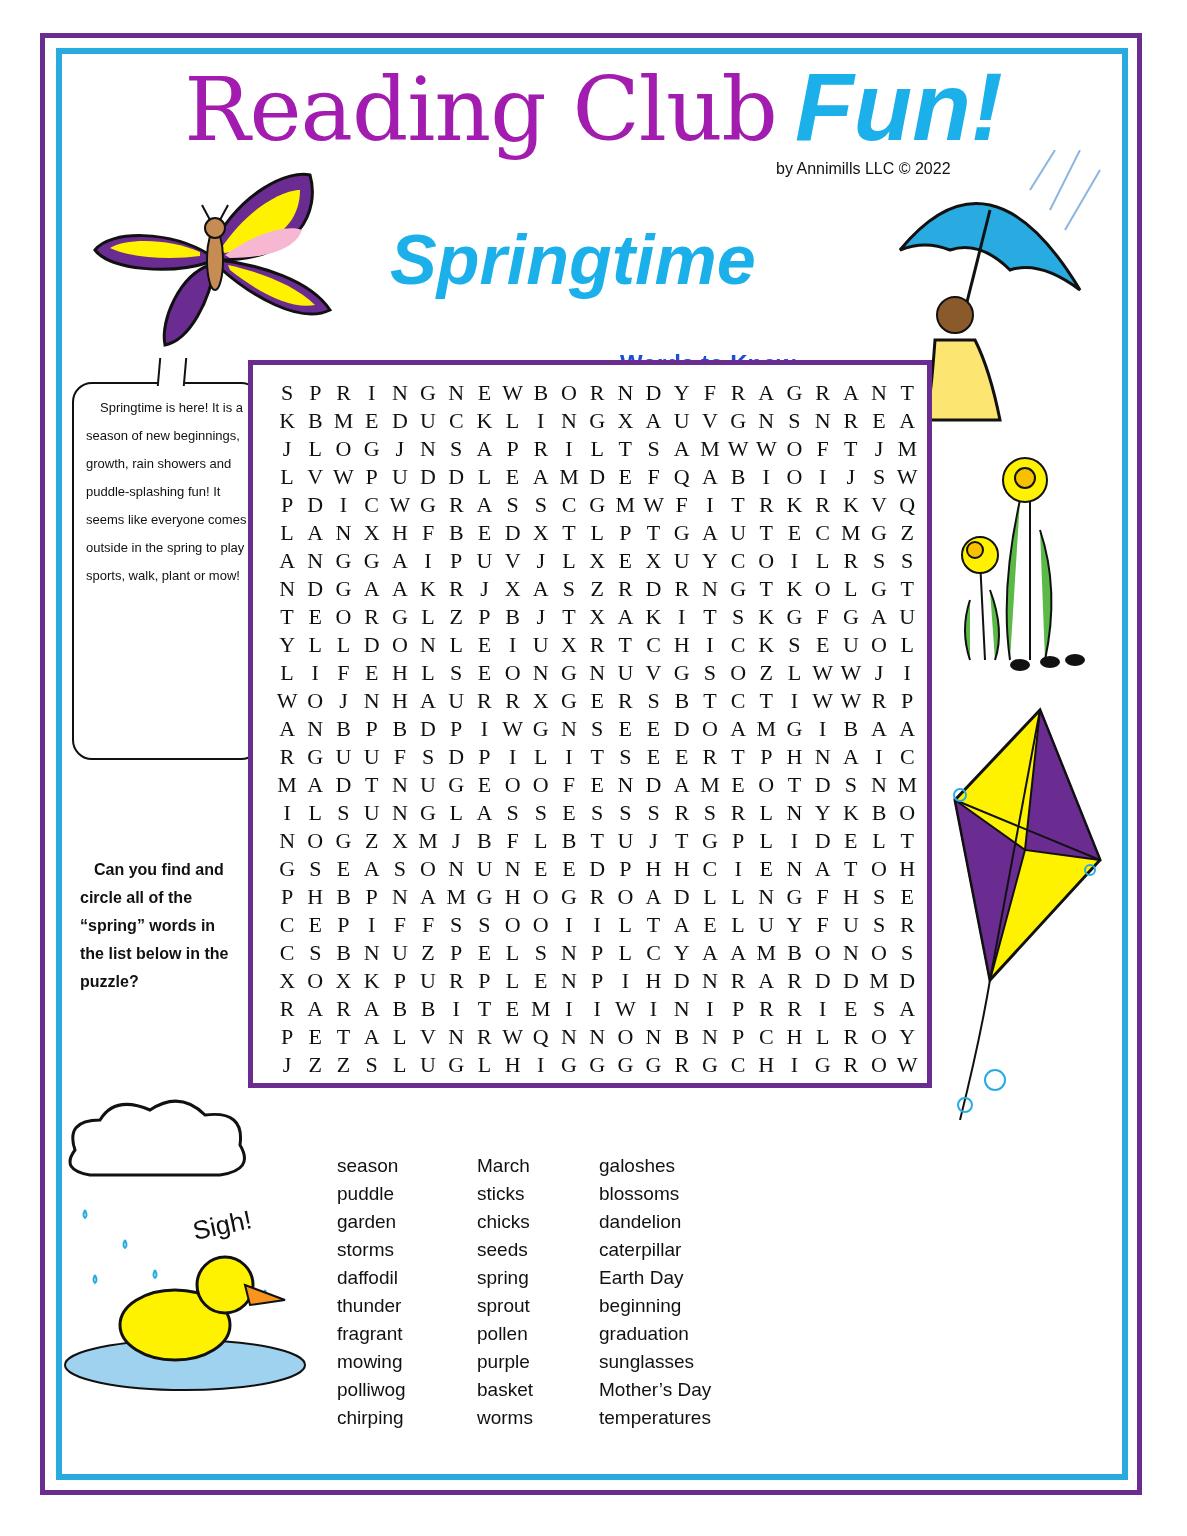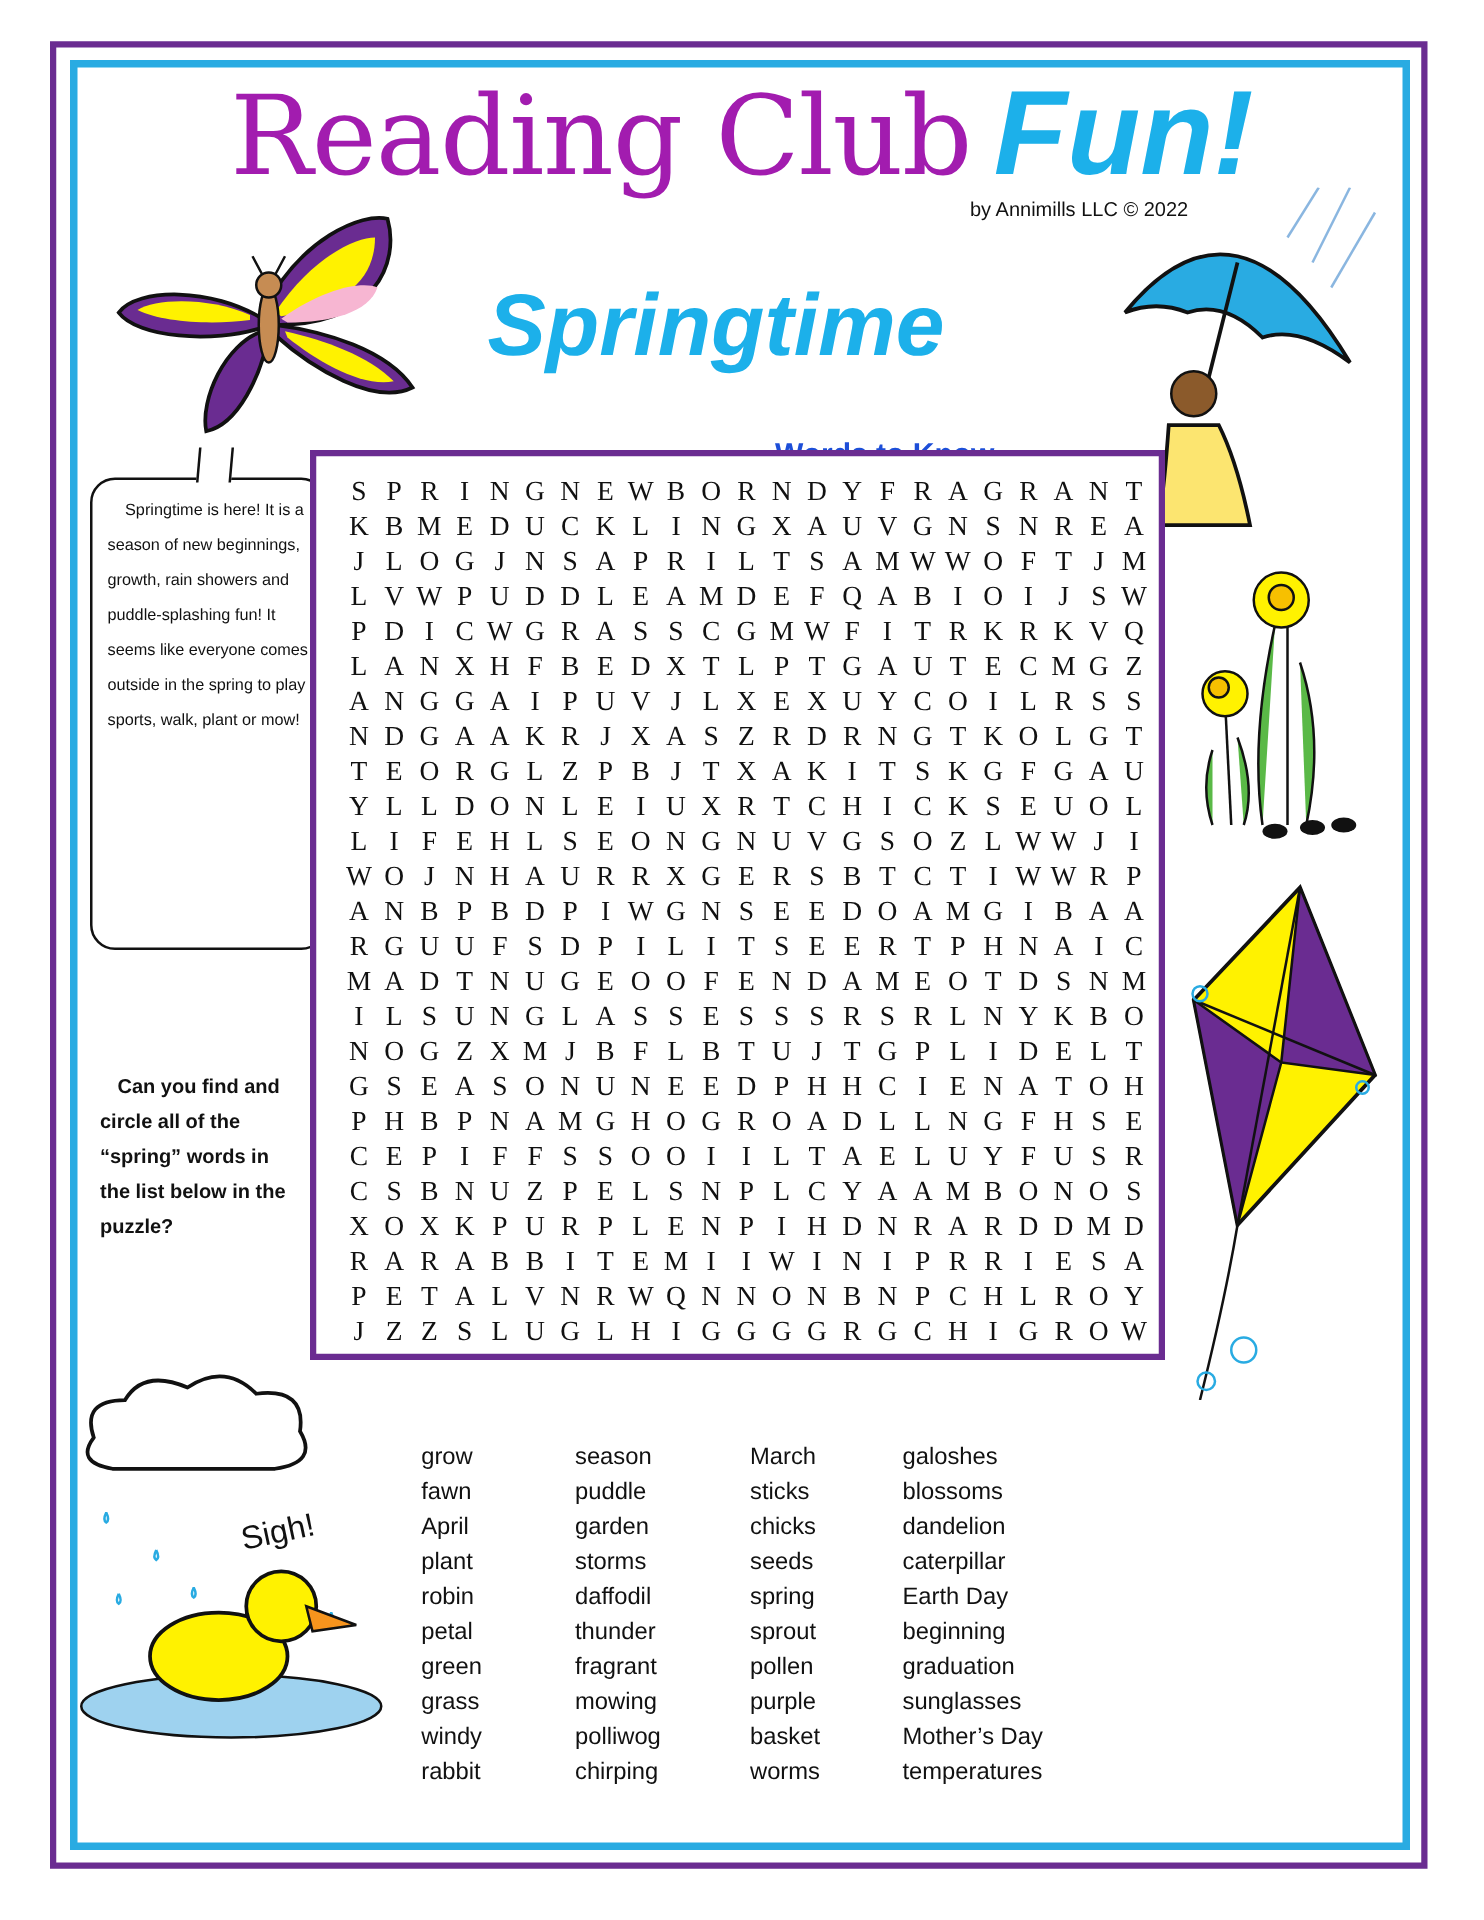--- a/index.html
+++ b/index.html
@@ -144,32 +144,20 @@
       <div class="row"><span class="cell">C</span><span class="cell">E</span><span class="cell">P</span><span class="cell">I</span><span class="cell">F</span><span class="cell">F</span><span class="cell">S</span><span class="cell">S</span><span class="cell">O</span><span class="cell">O</span><span class="cell">I</span><span class="cell">I</span><span class="cell">L</span><span class="cell">T</span><span class="cell">A</span><span class="cell">E</span><span class="cell">L</span><span class="cell">U</span><span class="cell">Y</span><span class="cell">F</span><span class="cell">U</span><span class="cell">S</span><span class="cell">R</span></div>
       <div class="row"><span class="cell">C</span><span class="cell">S</span><span class="cell">B</span><span class="cell">N</span><span class="cell">U</span><span class="cell">Z</span><span class="cell">P</span><span class="cell">E</span><span class="cell">L</span><span class="cell">S</span><span class="cell">N</span><span class="cell">P</span><span class="cell">L</span><span class="cell">C</span><span class="cell">Y</span><span class="cell">A</span><span class="cell">A</span><span class="cell">M</span><span class="cell">B</span><span class="cell">O</span><span class="cell">N</span><span class="cell">O</span><span class="cell">S</span></div>
       <div class="row"><span class="cell">X</span><span class="cell">O</span><span class="cell">X</span><span class="cell">K</span><span class="cell">P</span><span class="cell">U</span><span class="cell">R</span><span class="cell">P</span><span class="cell">L</span><span class="cell">E</span><span class="cell">N</span><span class="cell">P</span><span class="cell">I</span><span class="cell">H</span><span class="cell">D</span><span class="cell">N</span><span class="cell">R</span><span class="cell">A</span><span class="cell">R</span><span class="cell">D</span><span class="cell">D</span><span class="cell">M</span><span class="cell">D</span></div>
       <div class="row"><span class="cell">R</span><span class="cell">A</span><span class="cell">R</span><span class="cell">A</span><span class="cell">B</span><span class="cell">B</span><span class="cell">I</span><span class="cell">T</span><span class="cell">E</span><span class="cell">M</span><span class="cell">I</span><span class="cell">I</span><span class="cell">W</span><span class="cell">I</span><span class="cell">N</span><span class="cell">I</span><span class="cell">P</span><span class="cell">R</span><span class="cell">R</span><span class="cell">I</span><span class="cell">E</span><span class="cell">S</span><span class="cell">A</span></div>
       <div class="row"><span class="cell">P</span><span class="cell">E</span><span class="cell">T</span><span class="cell">A</span><span class="cell">L</span><span class="cell">V</span><span class="cell">N</span><span class="cell">R</span><span class="cell">W</span><span class="cell">Q</span><span class="cell">N</span><span class="cell">N</span><span class="cell">O</span><span class="cell">N</span><span class="cell">B</span><span class="cell">N</span><span class="cell">P</span><span class="cell">C</span><span class="cell">H</span><span class="cell">L</span><span class="cell">R</span><span class="cell">O</span><span class="cell">Y</span></div>
       <div class="row"><span class="cell">J</span><span class="cell">Z</span><span class="cell">Z</span><span class="cell">S</span><span class="cell">L</span><span class="cell">U</span><span class="cell">G</span><span class="cell">L</span><span class="cell">H</span><span class="cell">I</span><span class="cell">G</span><span class="cell">G</span><span class="cell">G</span><span class="cell">G</span><span class="cell">R</span><span class="cell">G</span><span class="cell">C</span><span class="cell">H</span><span class="cell">I</span><span class="cell">G</span><span class="cell">R</span><span class="cell">O</span><span class="cell">W</span></div>
     </div>
 </div>
 
 <div class="words" id="words">
-    <div class="wcol" style="width: 123px;">
-      <span>grow</span>
-      <span>fawn</span>
-      <span>April</span>
-      <span>plant</span>
-      <span>robin</span>
-      <span>petal</span>
-      <span>green</span>
-      <span>grass</span>
-      <span>windy</span>
-      <span>rabbit</span>
-    </div>
     <div class="wcol" style="width: 140px;">
       <span>season</span>
       <span>puddle</span>
       <span>garden</span>
       <span>storms</span>
       <span>daffodil</span>
       <span>thunder</span>
       <span>fragrant</span>
       <span>mowing</span>
       <span>polliwog</span>

